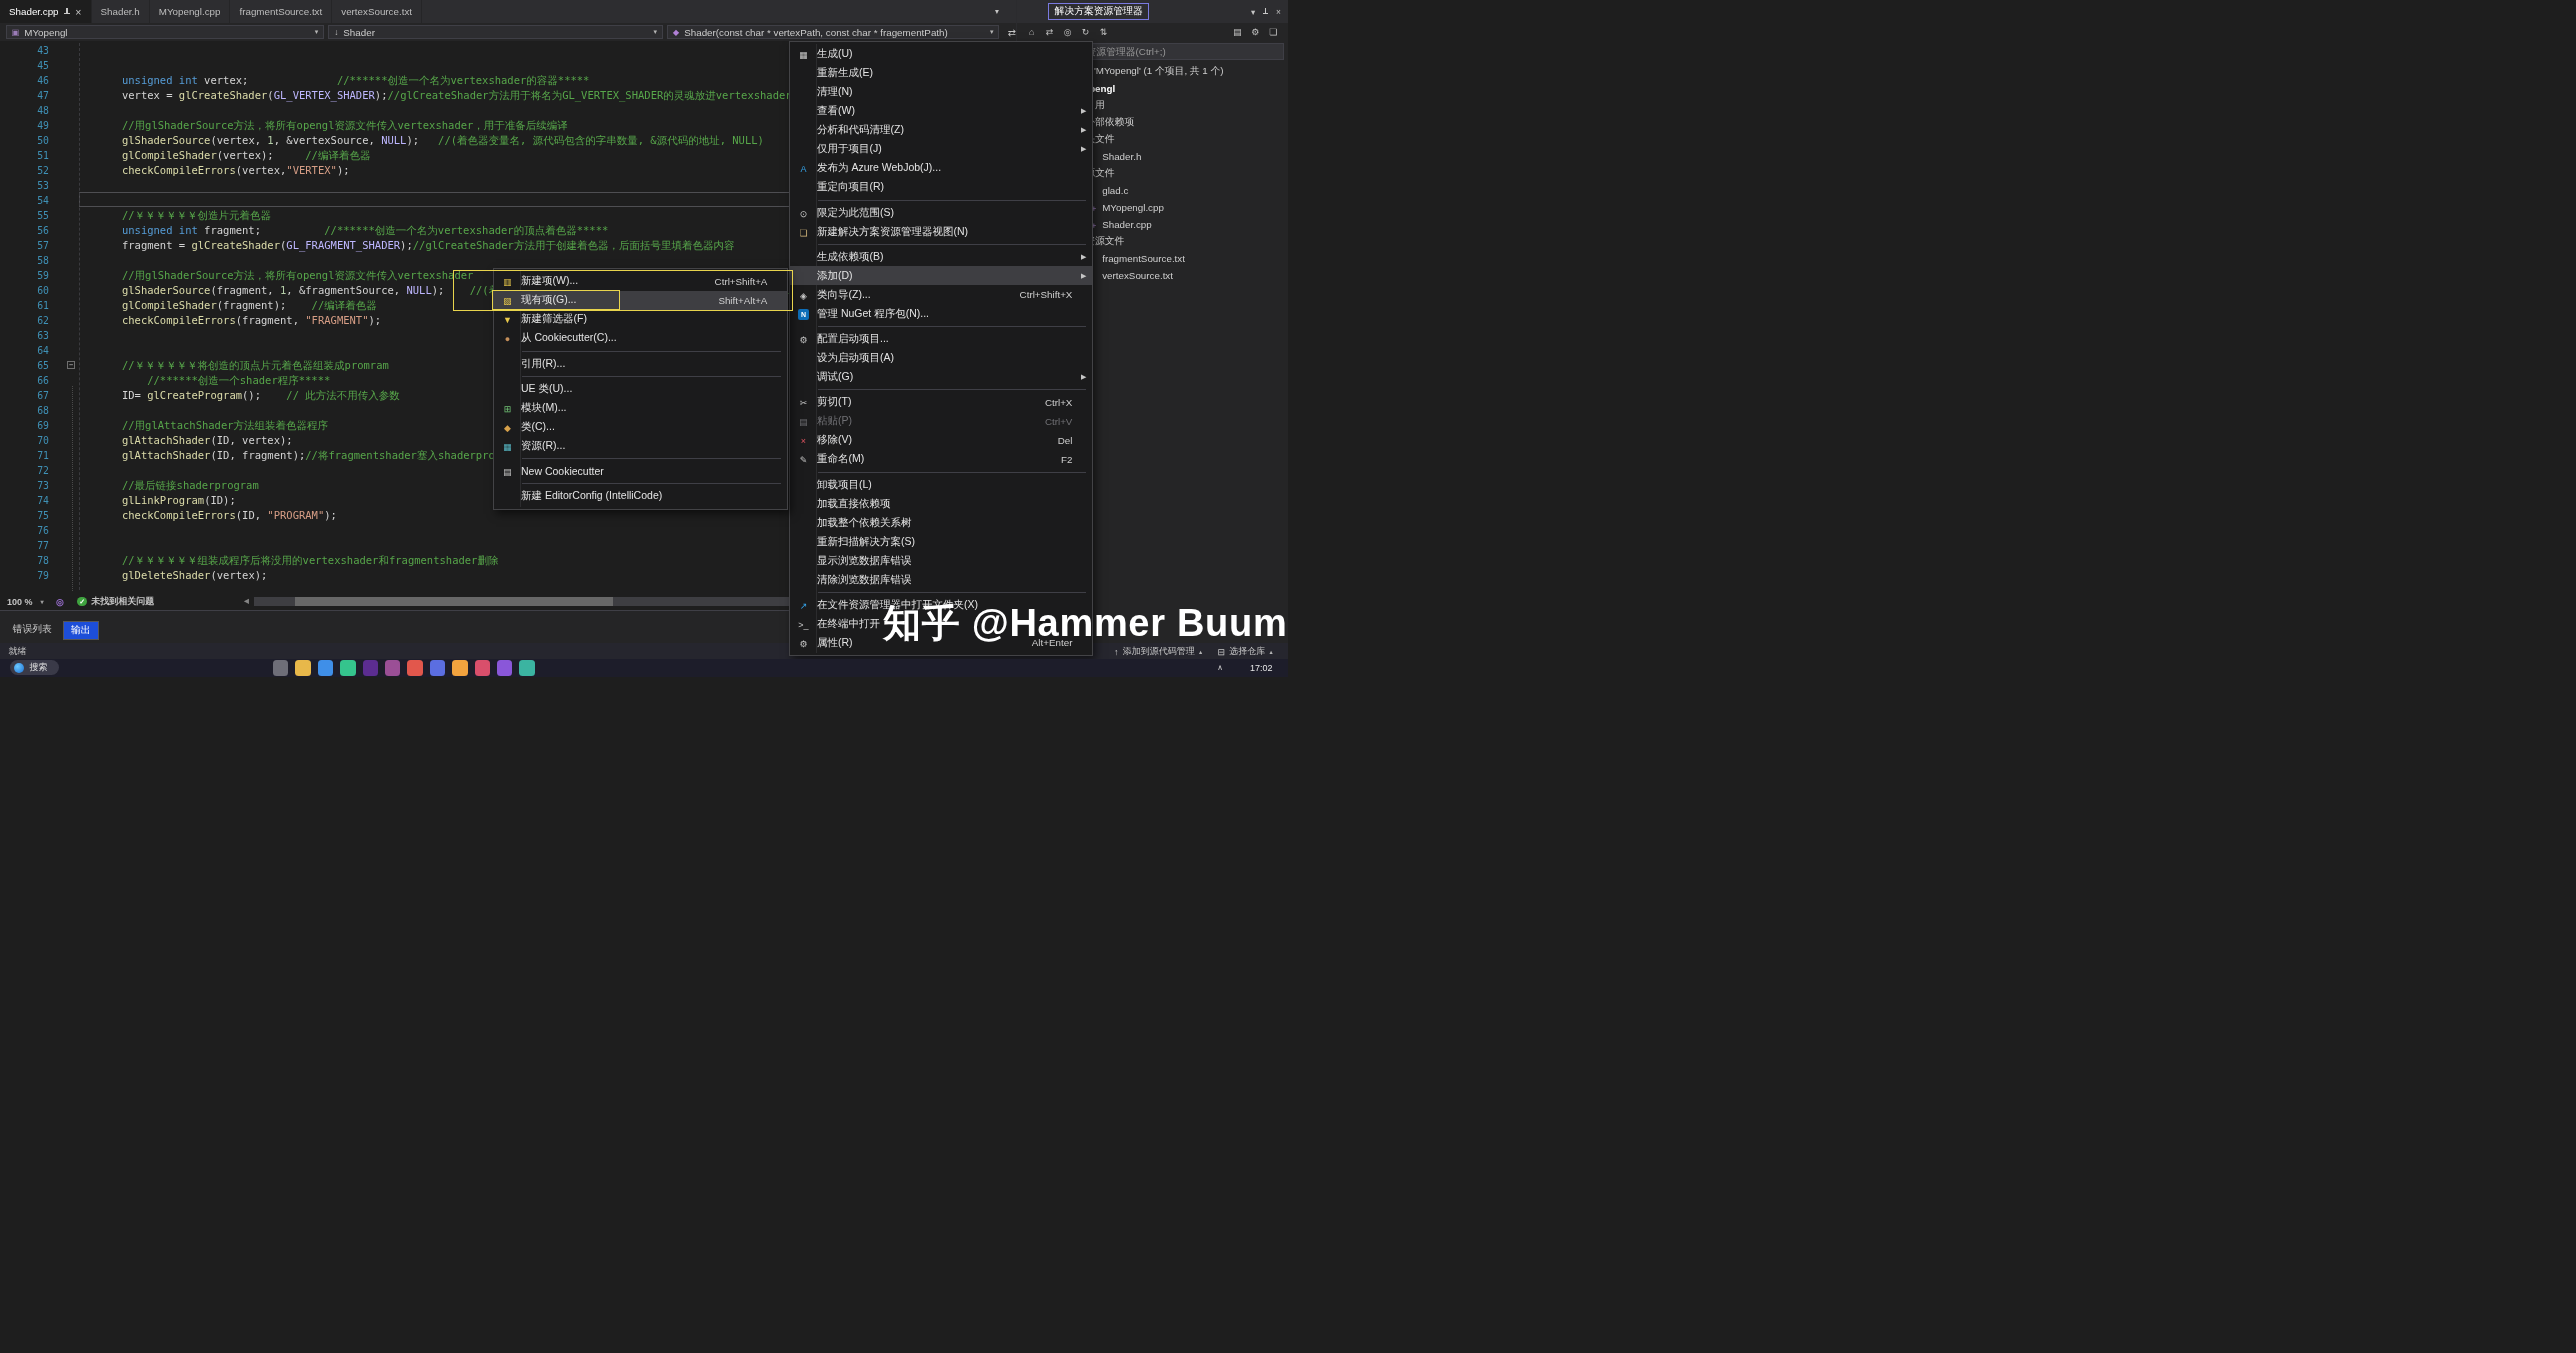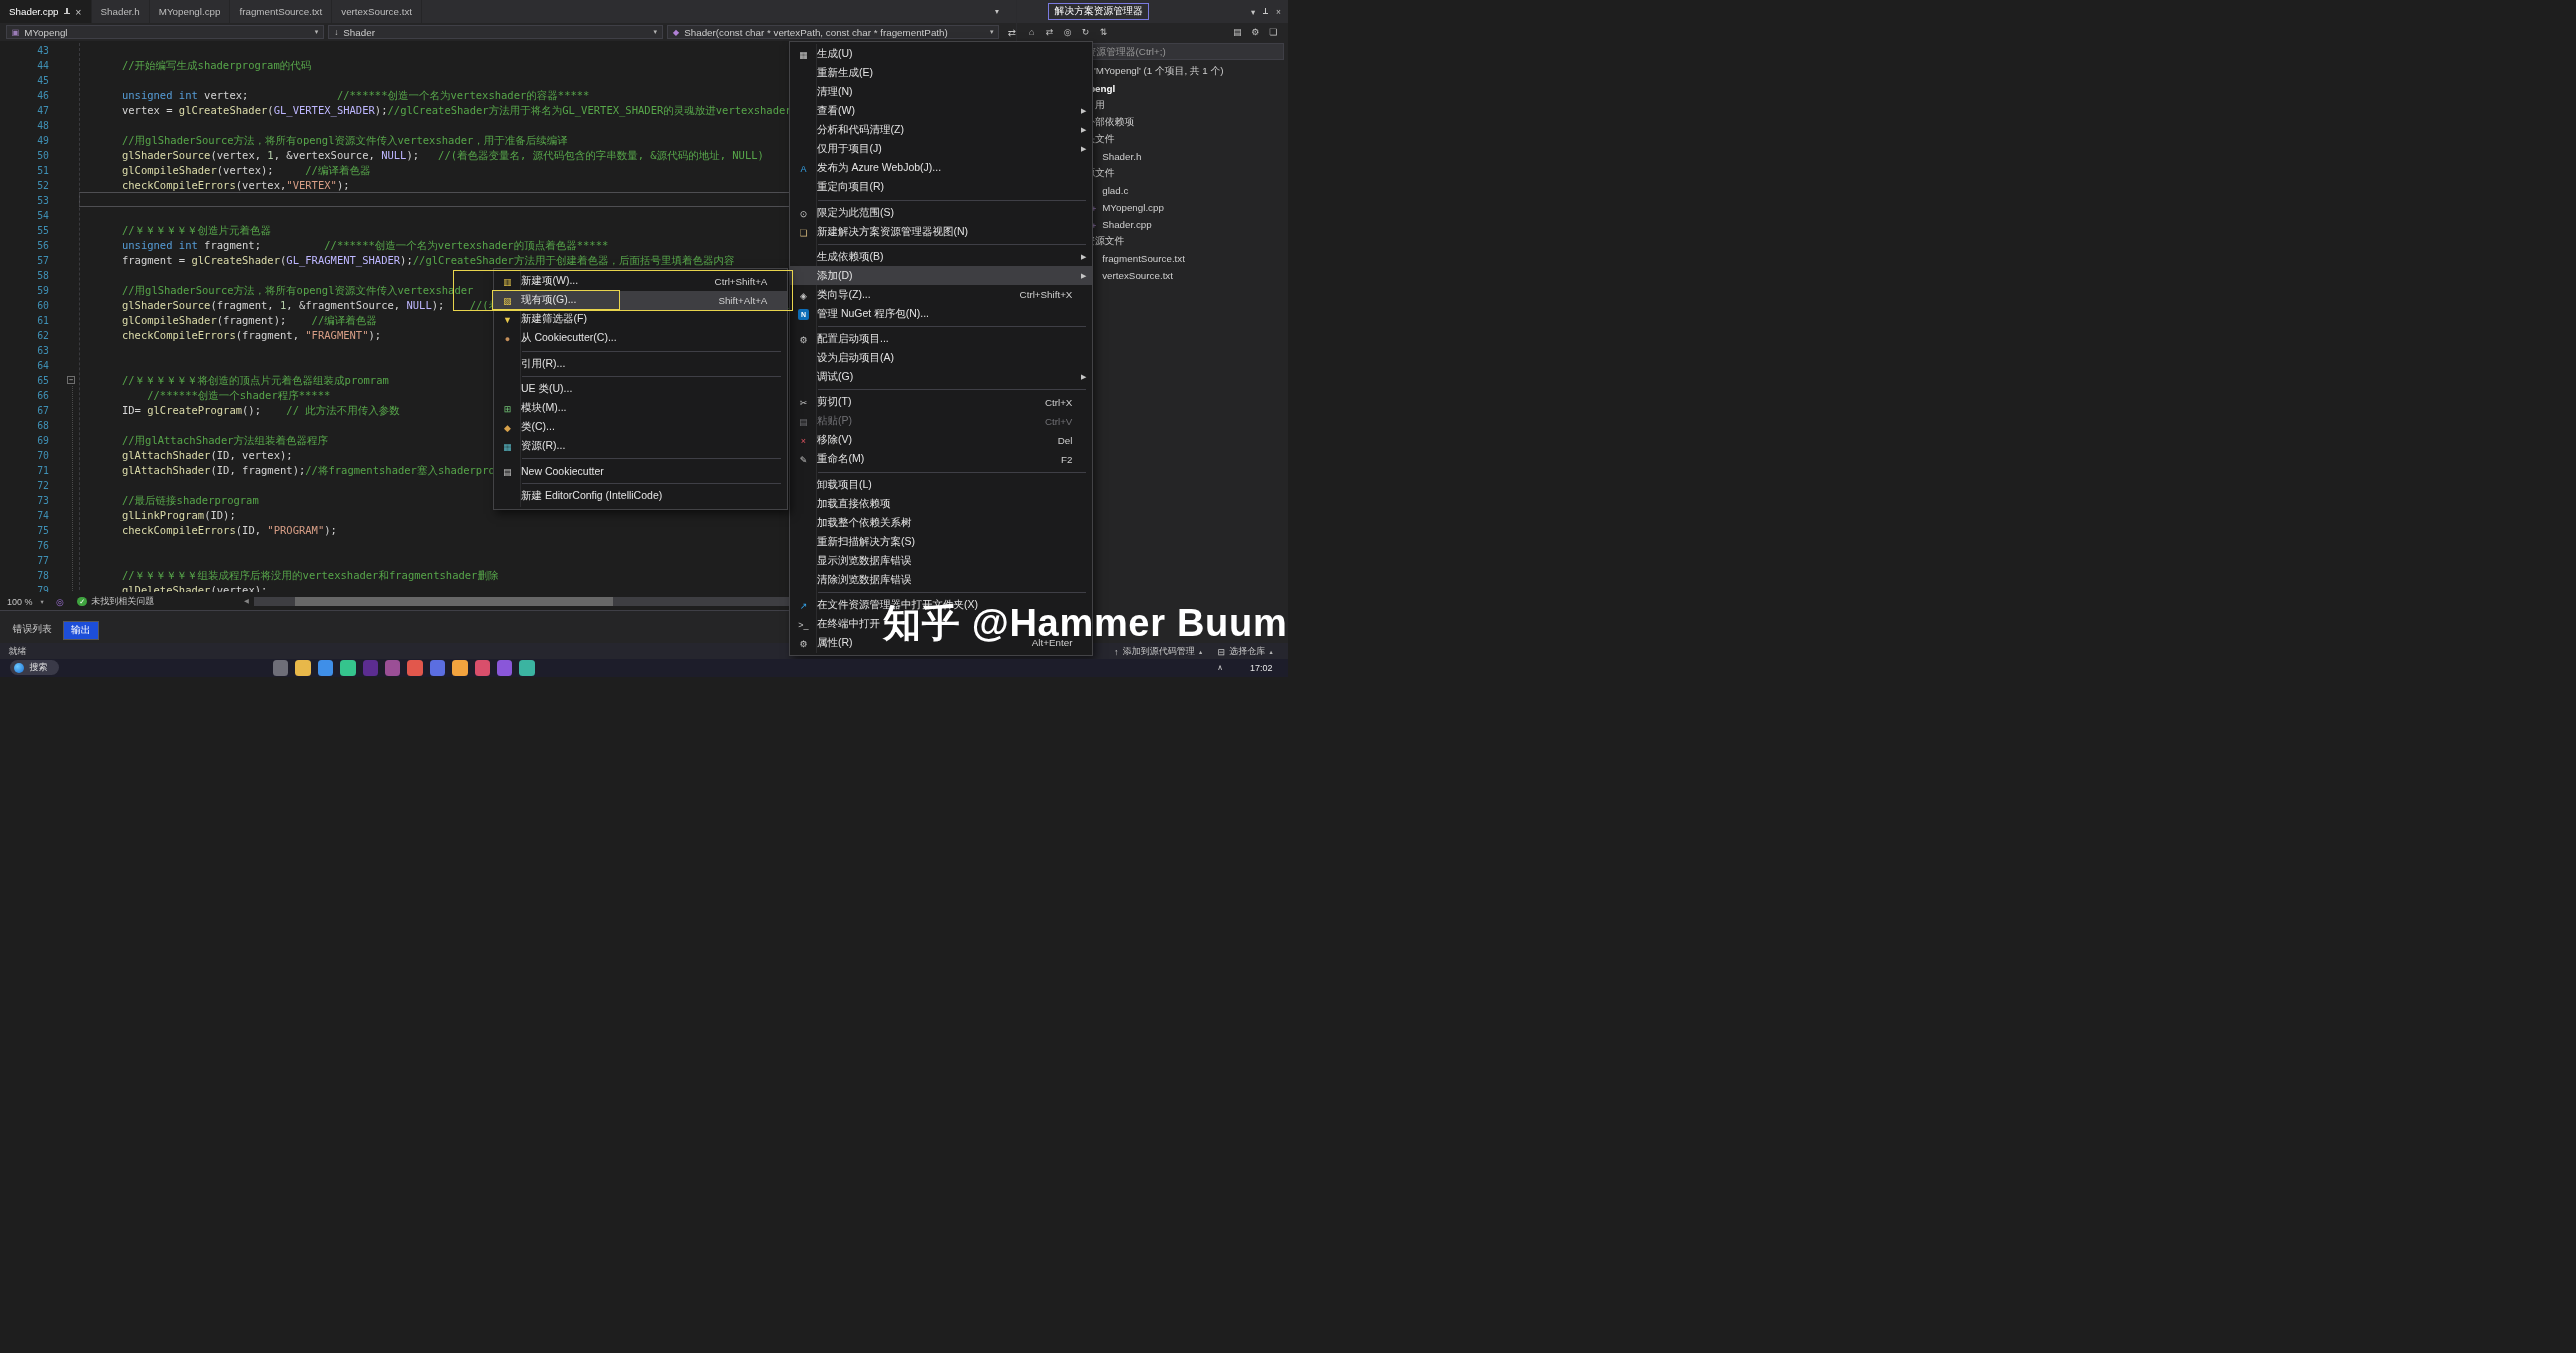--- a/index.html
+++ b/index.html
@@ -31,21 +31,21 @@
   .gutter{width:49px;text-align:right;color:#3f90b5;font-size:9.8px;flex:none;}
   .margin{width:35px;flex:none;position:relative;}
   .codetext{flex:1;overflow:hidden;}
   .seg-pl{color:#d4d4d4}.seg-kw{color:#569cd6}.seg-fn{color:#dcdcaa}.seg-mac{color:#beb7ff}.seg-str{color:#d69d85}.seg-num{color:#b5cea8}.seg-com{color:#57a64a}
   .fold-box{position:absolute;left:18px;top:2.8px;width:8.4px;height:8.4px;border:0.7px solid #6e6e6e;background:#1e1e1e;color:#c8c8c8;font:7px/7.7px "DejaVu Sans Mono",monospace;text-align:center;box-sizing:border-box;}
   #guide-long{position:absolute;left:79px;top:2.1px;height:547px;border-left:0.7px dashed #3a3a3e;}
   #guide-fold{position:absolute;left:72px;top:345px;height:207px;border-left:0.7px dotted #4a4a4a;}
   #current-line-box{position:absolute;left:79px;top:151px;width:951px;height:14.7px;border:0.7px solid #4e4e52;box-sizing:border-box;}
 
   
-  #editor-status{position:absolute;left:0;top:593px;width:1031px;height:17px;background:#1e1e1e;display:flex;align-items:center;font-size:9px;color:#c5c5c5;gap:8px;padding-left:7px;box-sizing:border-box;}
+  #editor-status{position:absolute;left:0;top:593px;width:1031px;height:17px;background:#1e1e1e;display:flex;align-items:center;font-size:9px;color:#c5c5c5;gap:8px;padding-left:7px;box-sizing:border-box;font-weight:bold;}
   .zoom-chev{font-size:6.3px;color:#9d9d9d;}
   .lens{color:#9a6fd0;font-size:9px;margin-left:4.2px;}
   .health{display:flex;align-items:center;gap:4.2px;margin-left:5.6px;}
   .check{width:9.8px;height:9.8px;border-radius:50%;background:#3fa33f;color:#fff;font-size:7px;line-height:9.8px;text-align:center;flex:none;}
   .hs-arrow{position:absolute;left:244px;top:4.2px;font-size:6.3px;color:#858585;}
   .hs-track{position:absolute;left:254px;top:4.2px;width:772px;height:8.4px;background:#3e3e42;}
   .hs-thumb{position:absolute;left:41px;top:0;width:318px;height:8.4px;background:#686868;}
 
   
   #bottom-panel{position:absolute;left:0;top:610px;width:1031px;height:33px;background:#252526;border-top:0.7px solid #3f3f46;box-sizing:border-box;}
@@ -155,21 +155,20 @@
       <span>Shader(const char * vertexPath, const char * fragementPath)</span>
       <span class="dd-chev">▾</span>
     </div>
     <span class="split-ic">⇄</span>
   </div>
 
   <div id="editor">
     <div id="current-line-box"></div>
     <div id="code-lines">
         <div class="code-line"><span class="gutter">43</span><span class="margin"></span><span class="codetext"></span></div>
-        <div class="code-line"><span class="gutter">44</span><span class="margin"></span><span class="codetext"><span class="seg-pl">      </span><span class="seg-com">//开始编写生成shaderprogram的代码</span></span></div>
         <div class="code-line"><span class="gutter">45</span><span class="margin"></span><span class="codetext"></span></div>
         <div class="code-line"><span class="gutter">46</span><span class="margin"></span><span class="codetext"><span class="seg-pl">      </span><span class="seg-kw">unsigned int</span><span class="seg-pl"> vertex;              </span><span class="seg-com">//******创造一个名为vertexshader的容器*****</span></span></div>
         <div class="code-line"><span class="gutter">47</span><span class="margin"></span><span class="codetext"><span class="seg-pl">      vertex = </span><span class="seg-fn">glCreateShader</span><span class="seg-pl">(</span><span class="seg-mac">GL_VERTEX_SHADER</span><span class="seg-pl">);</span><span class="seg-com">//glCreateShader方法用于将名为GL_VERTEX_SHADER的灵魂放进vertexshader中</span></span></div>
         <div class="code-line"><span class="gutter">48</span><span class="margin"></span><span class="codetext"></span></div>
         <div class="code-line"><span class="gutter">49</span><span class="margin"></span><span class="codetext"><span class="seg-pl">      </span><span class="seg-com">//用glShaderSource方法，将所有opengl资源文件传入vertexshader，用于准备后续编译</span></span></div>
         <div class="code-line"><span class="gutter">50</span><span class="margin"></span><span class="codetext"><span class="seg-pl">      </span><span class="seg-fn">glShaderSource</span><span class="seg-pl">(vertex, </span><span class="seg-num">1</span><span class="seg-pl">, &amp;vertexSource, </span><span class="seg-mac">NULL</span><span class="seg-pl">);   </span><span class="seg-com">//(着色器变量名, 源代码包含的字串数量, &amp;源代码的地址, NULL)</span></span></div>
         <div class="code-line"><span class="gutter">51</span><span class="margin"></span><span class="codetext"><span class="seg-pl">      </span><span class="seg-fn">glCompileShader</span><span class="seg-pl">(vertex);     </span><span class="seg-com">//编译着色器</span></span></div>
         <div class="code-line"><span class="gutter">52</span><span class="margin"></span><span class="codetext"><span class="seg-pl">      </span><span class="seg-fn">checkCompileErrors</span><span class="seg-pl">(vertex,</span><span class="seg-str">"VERTEX"</span><span class="seg-pl">);</span></span></div>
         <div class="code-line current"><span class="gutter">53</span><span class="margin"></span><span class="codetext"></span></div>
         <div class="code-line"><span class="gutter">54</span><span class="margin"></span><span class="codetext"></span></div>

